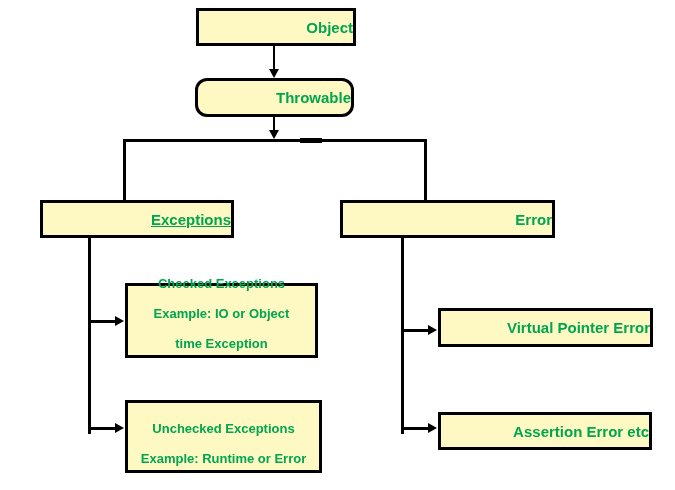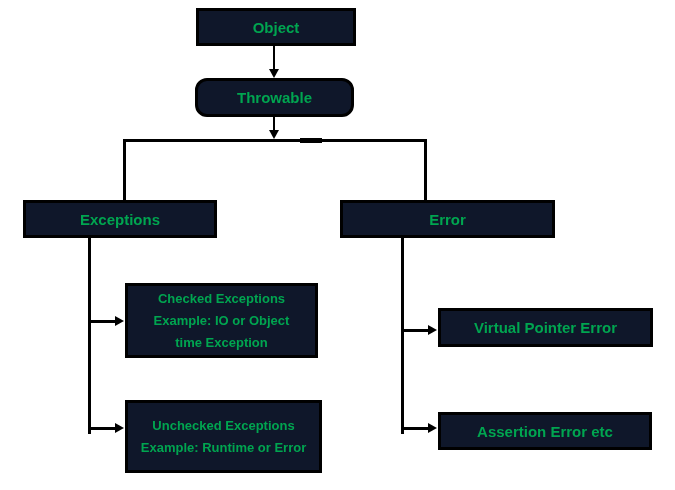--- a/index.html
+++ b/index.html
@@ -12,38 +12,39 @@
     width: 675px;
     height: 490px;
     background: #ffffff;
     font-family: "Liberation Sans", sans-serif;
     overflow: hidden;
   }
   .node {
     position: absolute;
     box-sizing: border-box;
     border: 3px solid #000000;
-    background: #0f172a;
+    background: #fef9c3;
     color: #00a550;
     font-weight: bold;
     font-size: 15px;
     display: flex;
     align-items: center;
-    justify-content: center;
+    justify-content: flex-end;
     text-align: center;
   }
   .node.multi {
     flex-direction: column;
     font-size: 13px;
     line-height: 22px;
+    gap: 8px;
   }
   .node.multi span { display: block; }
   .n-object     { left:196px; top:8px;   width:160px; height:38px; }
   .n-throwable  { left:195px; top:78px;  width:159px; height:39px;border-radius:12px; }
-  .n-exceptions { left:23px;  top:200px; width:194px; height:38px; }
+  .n-exceptions { left:40px;  top:200px; width:194px; height:38px;text-decoration:underline; }
   .n-error      { left:340px; top:200px; width:215px; height:38px; }
   .n-checked    { left:125px; top:283px; width:193px; height:75px; }
   .n-unchecked  { left:125px; top:400px; width:197px; height:73px; }
   .n-vm         { left:438px; top:308px; width:215px; height:39px; }
   .n-assertion  { left:438px; top:412px; width:214px; height:38px; }
 
   .line {
     position: absolute;
     background: #000000;
   }

